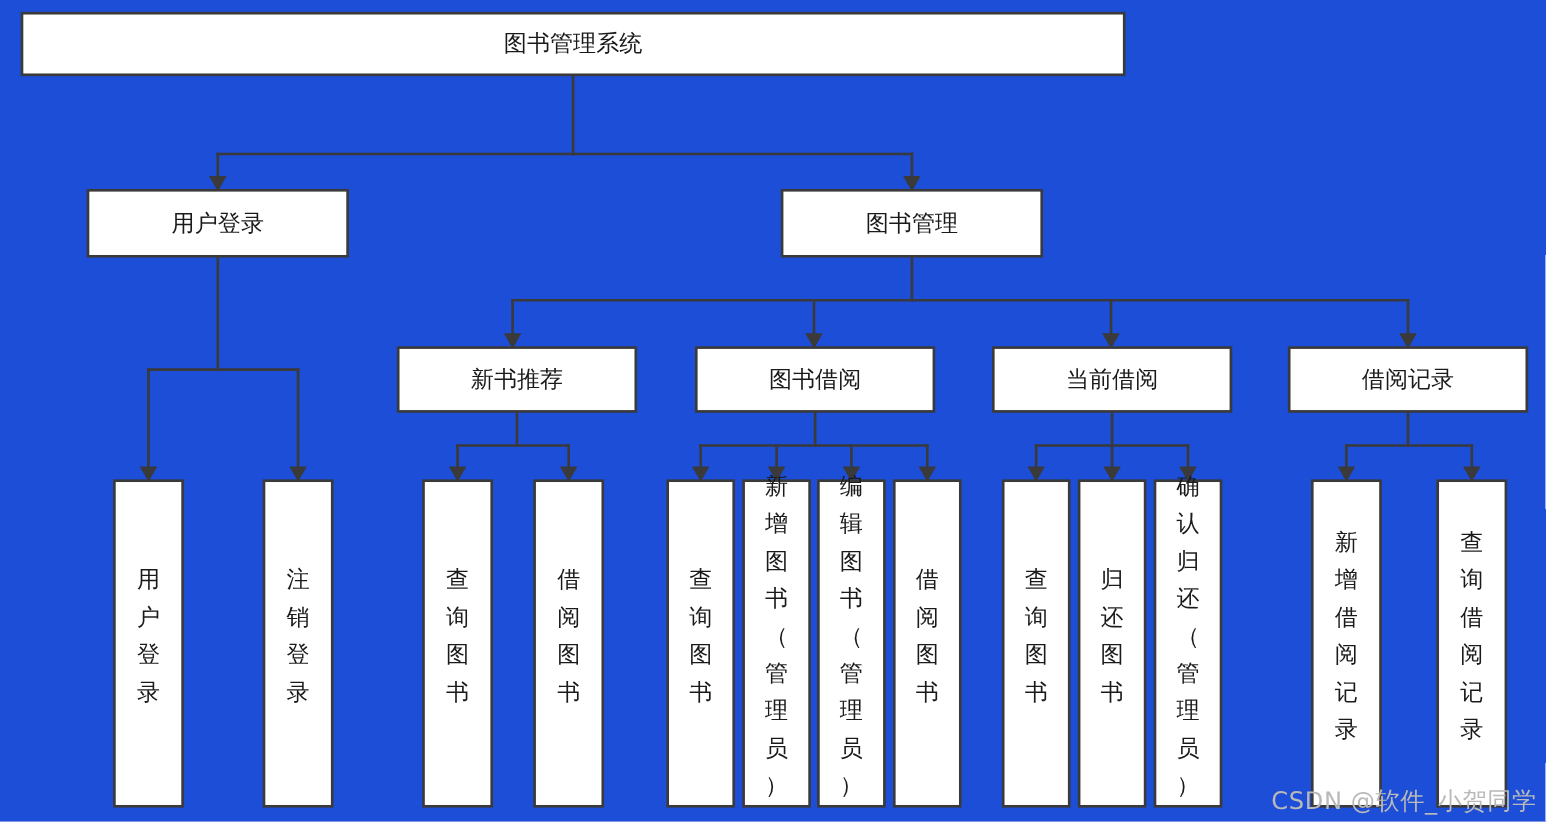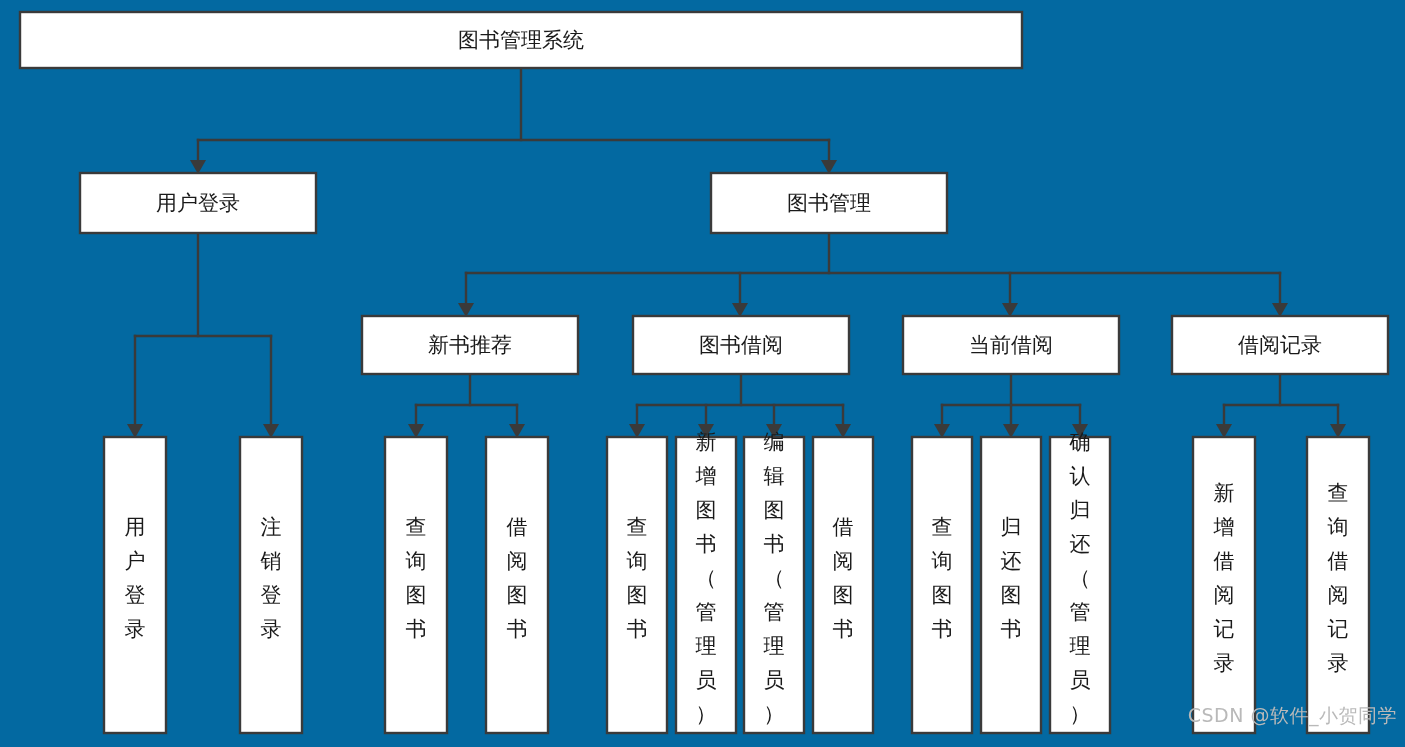--- a/index.html
+++ b/index.html
@@ -7,21 +7,21 @@
     padding: 0;
     background: #ffffff;
   }
   body {
     font-family: "DejaVu Sans", "Liberation Sans", sans-serif;
   }
   #diagram-root {
     position: relative;
     width: 1405px;
     height: 747px;
-    background: #0369a1;
+    background: #1d4ed8;
     overflow: hidden;
   }
   svg.diagram-canvas {
     position: absolute;
     left: 0;
     top: 0;
     width: 1405px;
     height: 747px;
     display: block;
   }
@@ -49,23 +49,23 @@
     fill: none;
     stroke-linecap: square;
   }
   .arrow-head {
     fill: #3a3a3a;
     stroke: none;
   }
   .watermark-text {
     position: absolute;
     right: 8px;
-    bottom: 18px;
-    font-family: "DejaVu Sans", "Liberation Sans", sans-serif;
-    font-size: 19px;
+    bottom: 4px;
+    font-family: "DejaVu Sans", "Liberation Sans", sans-serif;
+    font-size: 22px;
     color: #b9b9b9;
     white-space: nowrap;
     letter-spacing: 0.5px;
     user-select: none;
   }
 </style>
 </head>
 <body>
 
 <div id="diagram-root">

